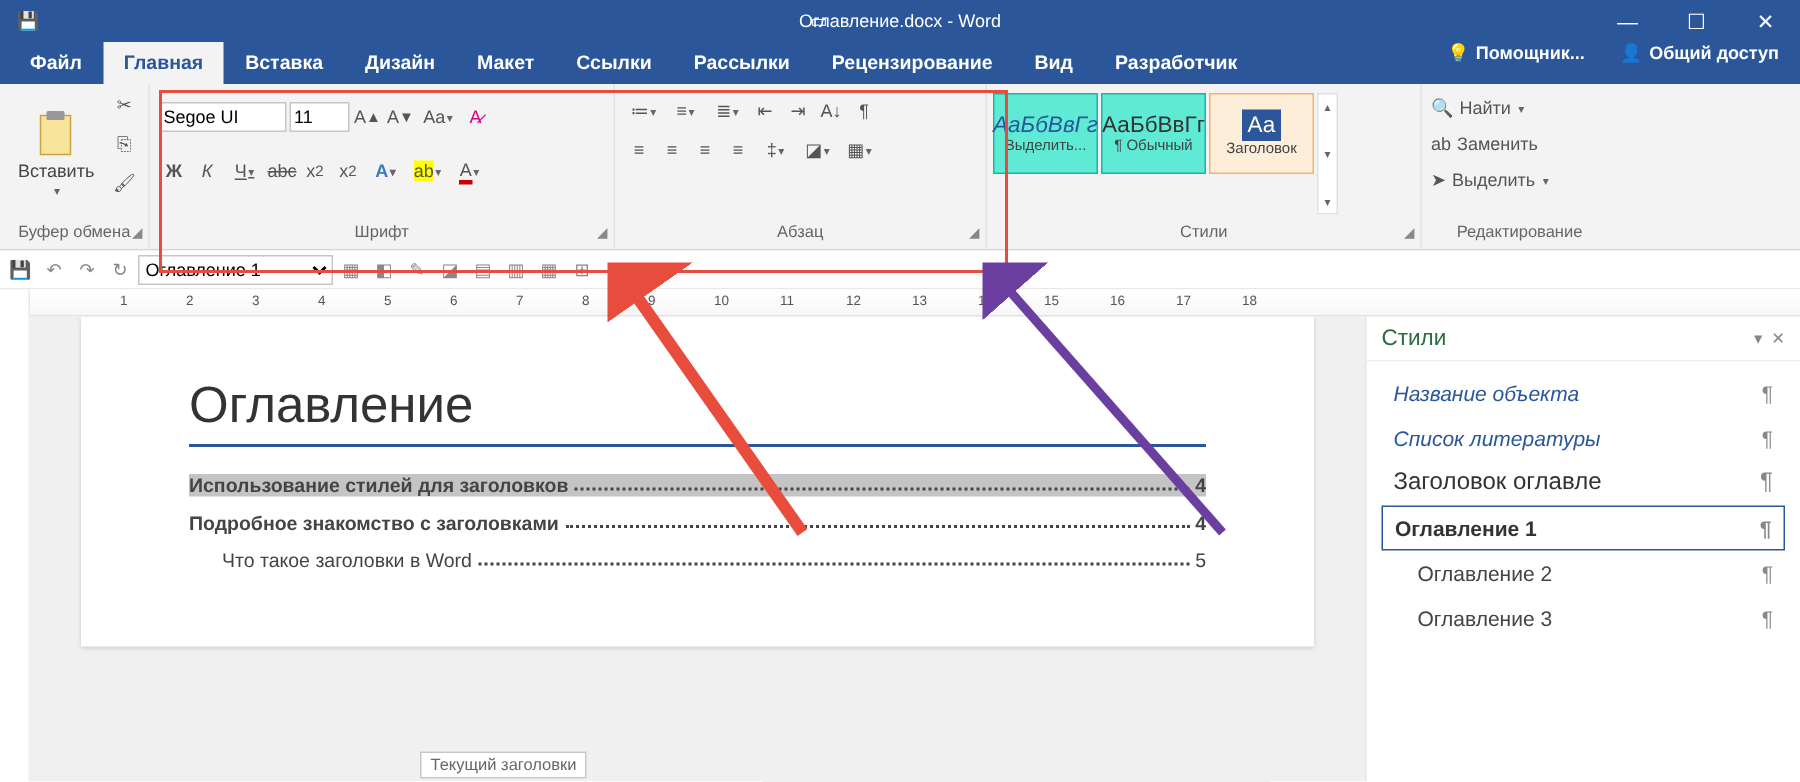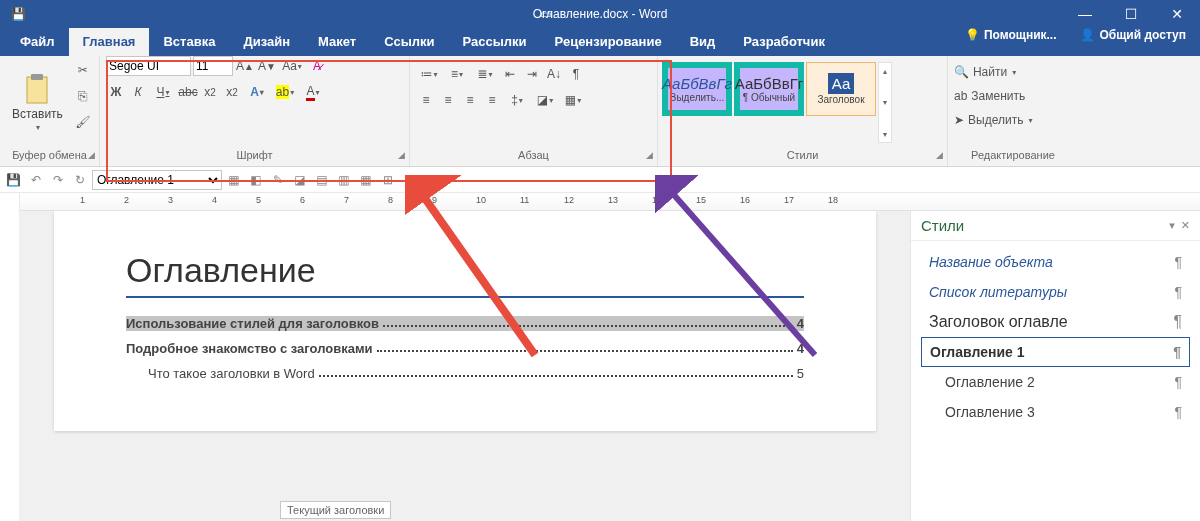--- a/index.html
+++ b/index.html
@@ -36,21 +36,21 @@
 .i-btn { min-width:20px; height:20px; display:inline-flex; align-items:center; justify-content:center; cursor:pointer; color:#555; }
 .i-btn-d { min-width:26px; }
 select,input { font-size:12px; border:1px solid #c6c6c6; background:#fff; height:20px; }
 .font-name { width:85px; padding:0 2px; }
 .font-size { width:40px; padding:0 2px; }
 
 
 .hl { position:absolute; border:2px solid #e74c3c; pointer-events:none; }
 
 
-.style-box { width:70px; height:54px; border:6px solid #14b8a6; background:#c4b5fd; display:flex; flex-direction:column; align-items:center; justify-content:center; font-size:10px; cursor:pointer; margin-right:2px; }
+.style-box { width:70px; height:54px; border:1px solid #14b8a6; background:#5eead4; display:flex; flex-direction:column; align-items:center; justify-content:center; font-size:10px; cursor:pointer; margin-right:2px; }
 .style-box .prev { font-size:15px; color:#2b579a; }
 .style-box.sel { border:1px solid #f0b56a; background:#fdeeda; }
 .style-box.heading .prev { background:#2b579a; color:#fff; padding:2px 4px;text-align:right; }
 .sg-more { width:14px; display:flex; flex-direction:column; justify-content:space-between; border:1px solid #e1e1e1; background:#fff; }
 .sg-more div { height:16px; display:flex; align-items:center; justify-content:center; font-size:8px; color:#666; cursor:pointer; }
 
 
 .qat { height:26px; background:#fff; border-bottom:1px solid #e8e8e8; display:flex; align-items:center; padding:0 4px; gap:2px; }
 .qat .i-btn { color:#888; }
 .qat select { height:20px; width:130px; }
@@ -151,21 +151,21 @@
           </div>
         <div class="i-btn">
             <span>🖌</span>
           </div>
       </div>
     </div>
     <div class="group-label"><span>Буфер обмена</span><span class="dlg">◢</span></div>
   </div>
 
   <div class="group" style="width:310px">
-    <div class="group-body" style="flex-direction:column;gap:6px;padding-top:0">
+    <div class="group-body" style="flex-direction:column;gap:16px;padding-top:12px">
       <div class="row">
         <input class="font-name" value="Segoe UI" style="">
         <input class="font-size" value="11" style="">
         <div class="i-btn">A<sup>▲</sup></div>
         <div class="i-btn">A<sup>▼</sup></div>
         <div class="i-btn i-btn-d">Aa<span class="d">▾</span></div>
         <div class="i-btn" style="color:#d08">A̷</div>
       </div>
       <div class="row">
         <div class="i-btn" style="font-weight:bold">Ж</div>

